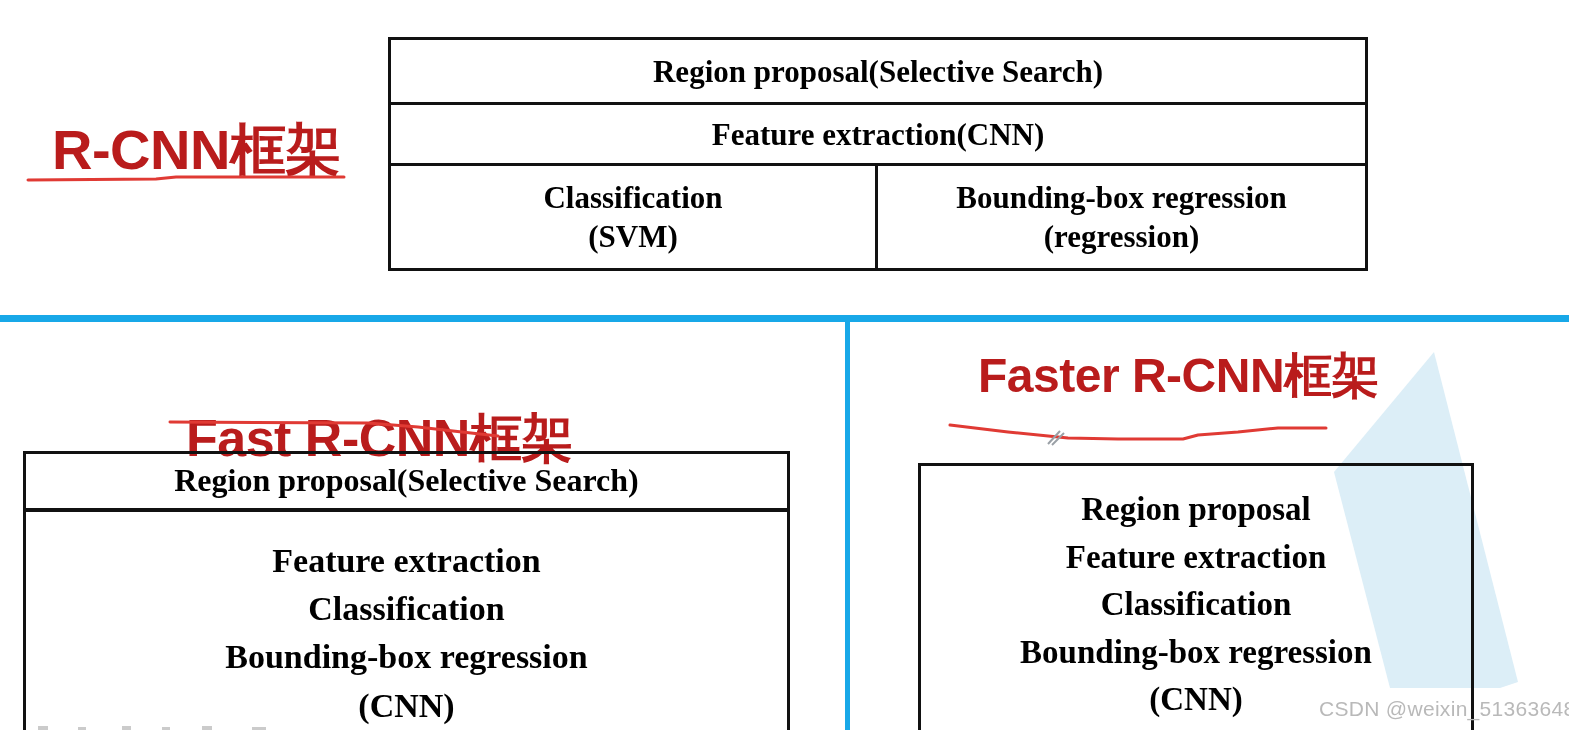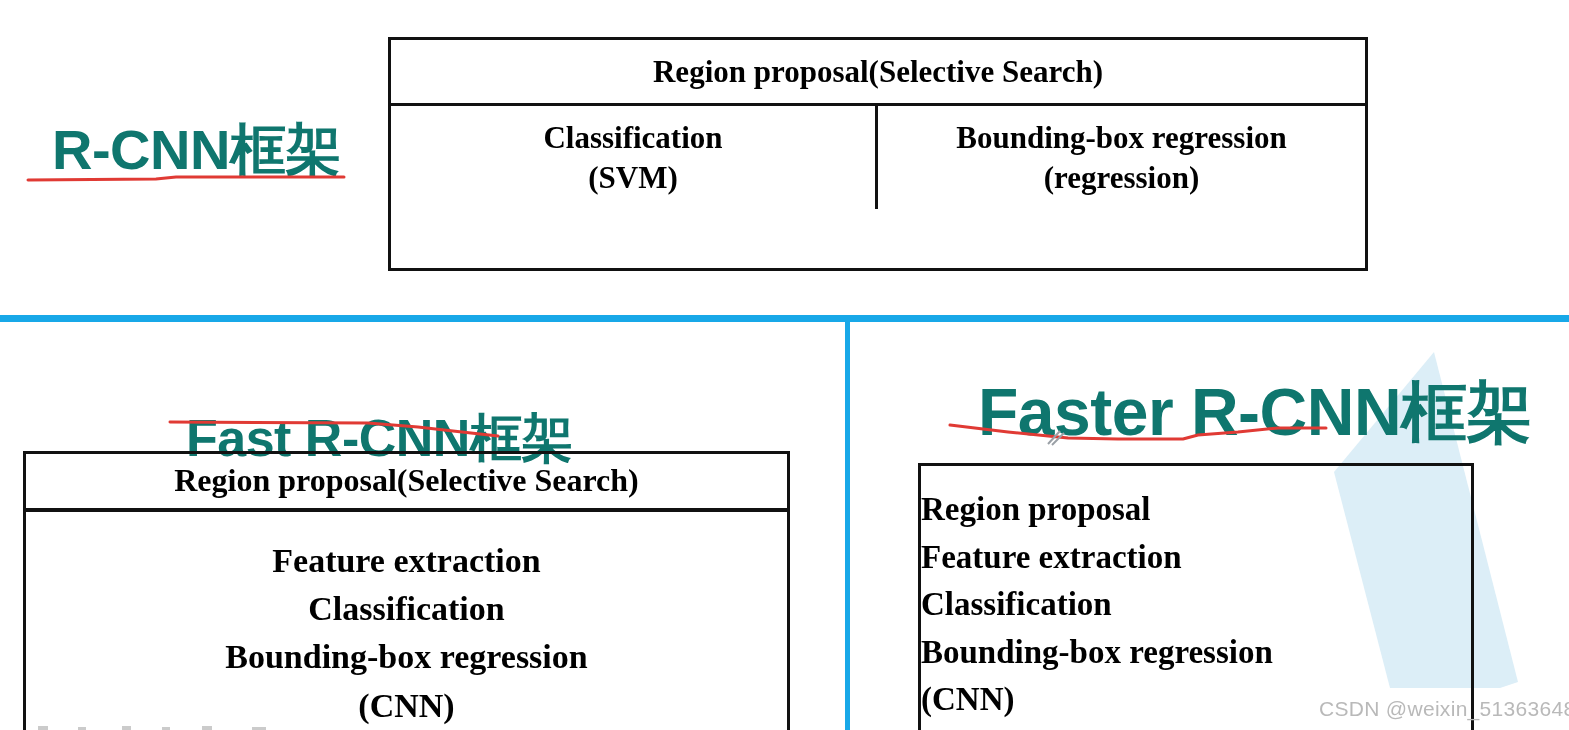--- a/index.html
+++ b/index.html
@@ -24,39 +24,39 @@
     width: 240px;
     height: 378px;
     pointer-events: none;
   }
 
   
   .title {
     position: absolute;
     font-family: "Liberation Sans", sans-serif;
     font-weight: 700;
-    color: #0f766e;
+    color: #b91c1c;
     white-space: nowrap;
     letter-spacing: -0.5px;
   }
   #title-rcnn {
     left: 52px;
     top: 113px;
     font-size: 56px;
   }
   #title-fast {
     left: 186px;
     top: 360px;
     font-size: 52px;
     margin-top: 44px;
   }
   #title-faster {
     left: 978px;
-    top: 368px;
-    font-size: 66px;
+    top: 344px;
+    font-size: 48px;
   }
 
   
   .red-underline {
     position: absolute;
     pointer-events: none;
   }
   #underline-rcnn { left: 26px; top: 170px; }
   #underline-fast { left: 168px; top: 416px; }
   #underline-faster { left: 948px; top: 420px; }
@@ -163,21 +163,21 @@
     position: absolute;
     left: 918px;
     top: 463px;
     width: 556px;
     height: 267px;
     border: 3px solid #111111;
     border-bottom: none;
     box-sizing: border-box;
     display: flex;
     flex-direction: column;
-    align-items: flex-start;
+    align-items: center;
     justify-content: flex-start;
     padding-top: 20px;
   }
   #faster-box .serif-line { font-size: 33px; line-height: 1.44; }
 
   
   #watermark {
     position: absolute;
     left: 1319px;
     top: 697px;
@@ -211,20 +211,23 @@
   <div class="title" id="title-rcnn">R-CNN框架</div>
 
   <svg class="red-underline" id="underline-rcnn" width="320" height="14" viewBox="0 0 320 14" aria-hidden="true">
     <path d="M2,10 L130,9 L150,7 L318,7" stroke="#E03A34" stroke-width="3" fill="none" stroke-linecap="round"></path>
   </svg>
 
   <div id="rcnn-table">
     <div class="trow r1">
       <div class="tcell">Region proposal(Selective Search)</div>
     </div>
+    <div class="trow r2">
+      <div class="tcell">Feature extraction(CNN)</div>
+    </div>
     <div class="trow r3">
       <div class="tcell split-left" style="white-space:pre-line;">Classification
 (SVM)</div>
       <div class="tcell split-right" style="white-space:pre-line;">Bounding-box regression
 (regression)</div>
     </div>
   </div>
 
   <div class="cyan-h"></div>
   <div class="cyan-v"></div>

